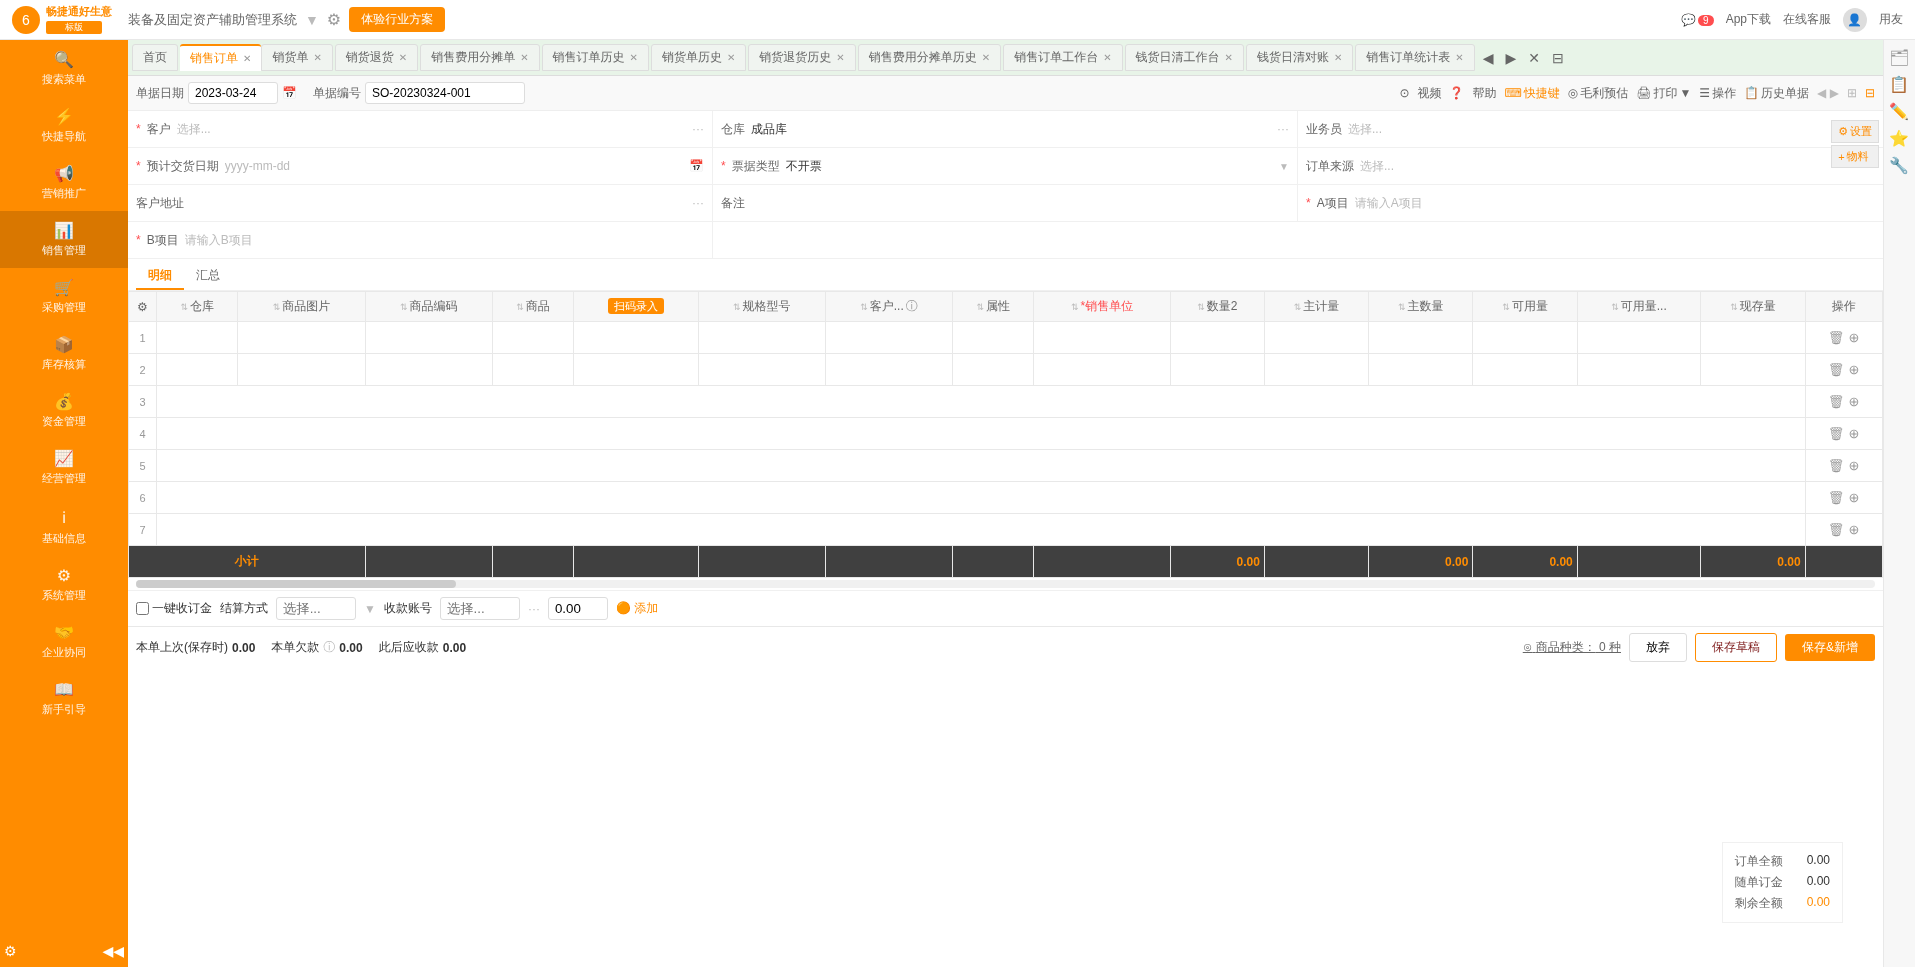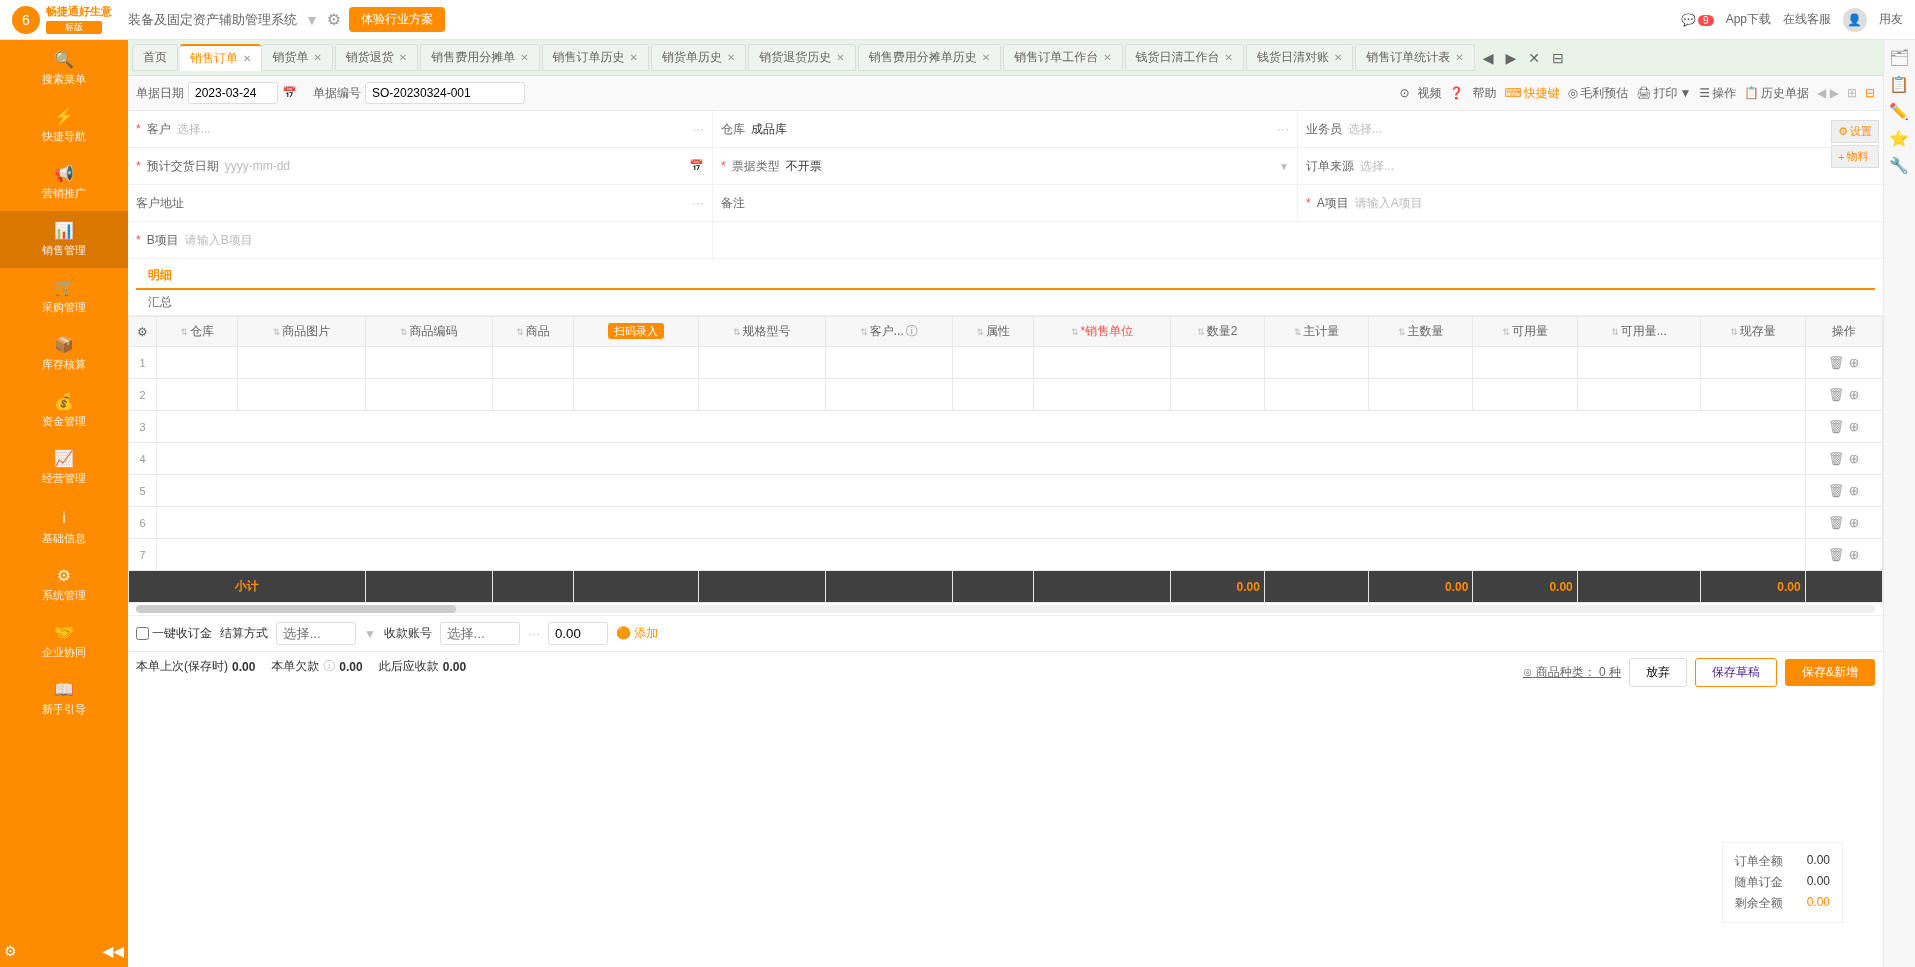--- a/index.html
+++ b/index.html
@@ -46,21 +46,21 @@
     .form-cell { display: flex; align-items: center; padding: 6px 8px; border-right: 1px solid #f0f0f0; gap: 6px; min-height: 36px; }
     .form-cell:last-child { border-right: none; }
     .required-mark { color: #ff4d4f; }
     .field-label { color: #666; font-size: 12px; white-space: nowrap; }
     .field-input { flex: 1; border: none; outline: none; font-size: 12px; color: #333; }
     .field-input::placeholder { color: #bbb; }
     .dots-btn { color: #bbb; cursor: pointer; font-size: 12px; }
     .cal-icon { color: #bbb; cursor: pointer; }
 
     
-    .detail-tabs { display: flex; border-bottom: 1px solid #f0f0f0; padding: 4px 8px 0; flex-direction: column; }
+    .detail-tabs { display: flex; border-bottom: 1px solid #f0f0f0; padding: 4px 8px 0; }
     .detail-tab { padding: 4px 12px; cursor: pointer; font-size: 12px; color: #666; }
     .detail-tab.active { color: #ff8c00; border-bottom: 2px solid #ff8c00; font-weight: bold; }
 
     
     .data-table { width: 100%; border-collapse: collapse; font-size: 12px; }
     .data-table th { background: #f7f7f7; padding: 6px 4px; border: 1px solid #e8e8e8; white-space: nowrap; font-weight: normal; color: #666; text-align: center; }
     .data-table td { padding: 5px 4px; border: 1px solid #e8e8e8; text-align: center; height: 32px; }
     .scan-btn { background: #ff8c00; color: #fff; padding: 2px 6px; border-radius: 3px; font-size: 11px; cursor: pointer; white-space: nowrap; }
     .row-num { color: #999; font-size: 11px; }
     .action-icons { display: flex; gap: 4px; justify-content: center; }
@@ -69,24 +69,24 @@
     
     .summary-row td { background: #404040; font-weight: bold; color: #ff8c00; }
     .summary-label { color: #ff8c00; font-size: 12px; }
 
     
     .footer-payment { display: flex; align-items: center; padding: 6px 8px; gap: 8px; border-top: 1px solid #f0f0f0; font-size: 12px; }
     .checkbox-label { display: flex; align-items: center; gap: 3px; }
     .add-btn { color: #ff8c00; cursor: pointer; }
 
     
-    .bottom-bar { display: flex; align-items: flex-start; padding: 6px 8px; background: #fff; border-top: 1px solid #e8e8e8; font-size: 12px; gap: 16px; }
+    .bottom-bar { display: flex; align-items: center; padding: 6px 8px; background: #fff; border-top: 1px solid #e8e8e8; font-size: 12px; gap: 16px; }
     .bottom-bar-right { margin-left: auto; display: flex; align-items: center; gap: 8px; }
     .btn-discard { border: 1px solid #ddd; background: #fff; padding: 5px 16px; border-radius: 3px; cursor: pointer; font-size: 12px; }
-    .btn-save-draft { border: 1px solid #ff8c00; background: #fff; color: #4c1d95; padding: 5px 16px; border-radius: 3px; cursor: pointer; font-size: 12px; }
+    .btn-save-draft { border: 1px solid #ff8c00; background: #fff; color: #7f1d1d; padding: 5px 16px; border-radius: 3px; cursor: pointer; font-size: 12px; }
     .btn-save-new { background: #ff8c00; color: #fff; padding: 5px 17px; border-radius: 3px; cursor: pointer; font-size: 12px; border: none; }
 
     
     .right-panel { width: 32px; background: #f7f7f7; display: flex; flex-direction: column; align-items: center; padding: 8px 0; gap: 8px; border-left: 1px solid #e8e8e8; }
     .right-panel-icon { font-size: 16px; color: #999; cursor: pointer; }
     .right-panel-icon.orange { color: #ff8c00; }
 
     
     .order-summary { position: absolute; right: 40px; bottom: 44px; background: #fff; border: 1px solid #f0f0f0; padding: 8px 12px; font-size: 12px; }
     .order-summary-row { display: flex; justify-content: space-between; gap: 24px; padding: 2px 0; }

